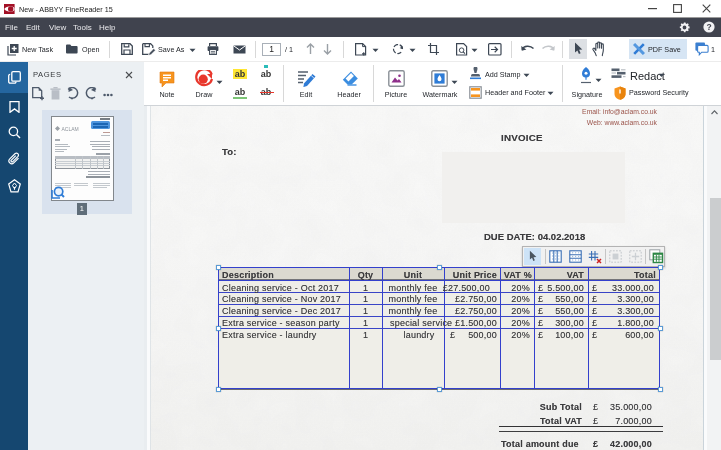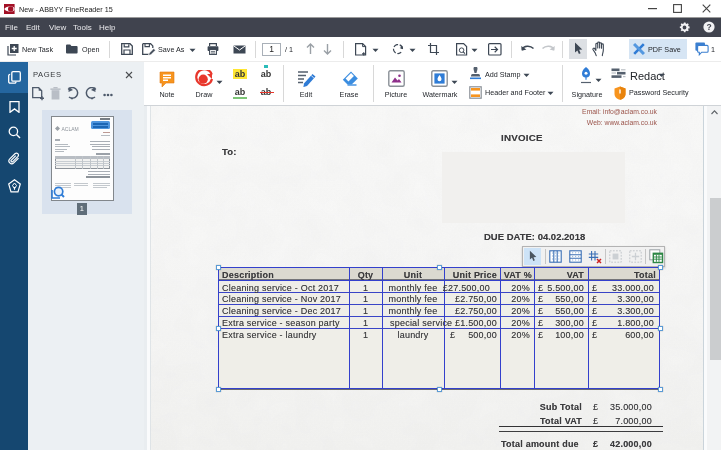--- a/index.html
+++ b/index.html
@@ -339,21 +339,21 @@
     <path d="M7 13.5 l8.5 -9.5 3 2.6 -8.5 9.5 -3.6 1 Z" fill="#2f7cd6"></path>
     <path d="M14.2 5.6 l2.6 2.3" stroke="#fff" stroke-width="0.8"></path>
   </svg>
   <div class="abs tb2label" style="left:289px;top:90px;width:34px">Edit</div>
 
   <svg class="abs" style="left:342px;top:71px" width="17" height="15" viewBox="0 0 17 15">
     <path d="M5.5 13.5 L0.8 8.8 L9 0.6 L15.8 7.4 L9.7 13.5 Z" fill="#3b8de0"></path>
     <path d="M5 9 L10.5 3.5" stroke="#fff" stroke-width="4"></path>
     <path d="M5.5 14 h9" stroke="#3b8de0" stroke-width="1.4"></path>
   </svg>
-  <div class="abs tb2label" style="left:332px;top:90px;width:34px">Erase</div>
+  <div class="abs tb2label" style="left:332px;top:90px;width:34px">Header</div>
   <div class="abs vsep2" style="left:373px;top:65px"></div>
 
   <svg class="abs" style="left:388px;top:70px" width="17" height="17" viewBox="0 0 17 17">
     <rect x="0.8" y="0.8" width="15.4" height="15.4" rx="1.5" fill="#fff" stroke="#8a9097" stroke-width="1.4"></rect>
     <rect x="3" y="3" width="11" height="11" fill="#fff"></rect>
     <path d="M3.5 12.5 L7 7.5 L9.5 10.5 L11 9 L13.5 12.5 Z" fill="#8e2f8a"></path>
     <circle cx="11.5" cy="5.8" r="1.3" fill="#8e2f8a"></circle>
   </svg>
   <div class="abs tb2label" style="left:379px;top:90px;width:34px">Picture</div>
 
@@ -539,21 +539,21 @@
       <div class="abs doc c" style="left:205px;top:211.5px;width:33px">1</div>
       <div class="abs doc c" style="left:246px;top:211.5px;width:62px">special service</div>
       <div class="abs doc r" style="left:303px;top:211.5px;width:50px">£1.500,00</div>
       <div class="abs doc r" style="left:352px;top:211.5px;width:34px">20%</div>
       <div class="abs doc" style="left:394px;top:211.5px">£</div>
       <div class="abs doc r" style="left:400px;top:211.5px;width:40px">300,00</div>
       <div class="abs doc" style="left:448px;top:211.5px">£</div>
       <div class="abs doc r" style="left:460px;top:211.5px;width:50px">1.800,00</div>
       <div class="abs doc" style="left:78px;top:224px">Extra service - laundry</div>
       <div class="abs doc c" style="left:205px;top:224px;width:33px">1</div>
-      <div class="abs doc c" style="left:238px;top:224px;width:62px">laundry</div>
+      <div class="abs doc c" style="left:244px;top:224px;width:62px">laundry</div>
       <div class="abs doc" style="left:306px;top:224px">£</div>
       <div class="abs doc r" style="left:313px;top:224px;width:40px">500,00</div>
       <div class="abs doc r" style="left:352px;top:224px;width:34px">20%</div>
       <div class="abs doc" style="left:394px;top:224px">£</div>
       <div class="abs doc r" style="left:400px;top:224px;width:40px">100,00</div>
       <div class="abs doc" style="left:448px;top:224px">£</div>
       <div class="abs doc r" style="left:460px;top:224px;width:50px">600,00</div>
 
       <div class="hdl" style="left:71.5px;top:158.5px"></div>
       <div class="hdl" style="left:292.5px;top:158.5px"></div>

